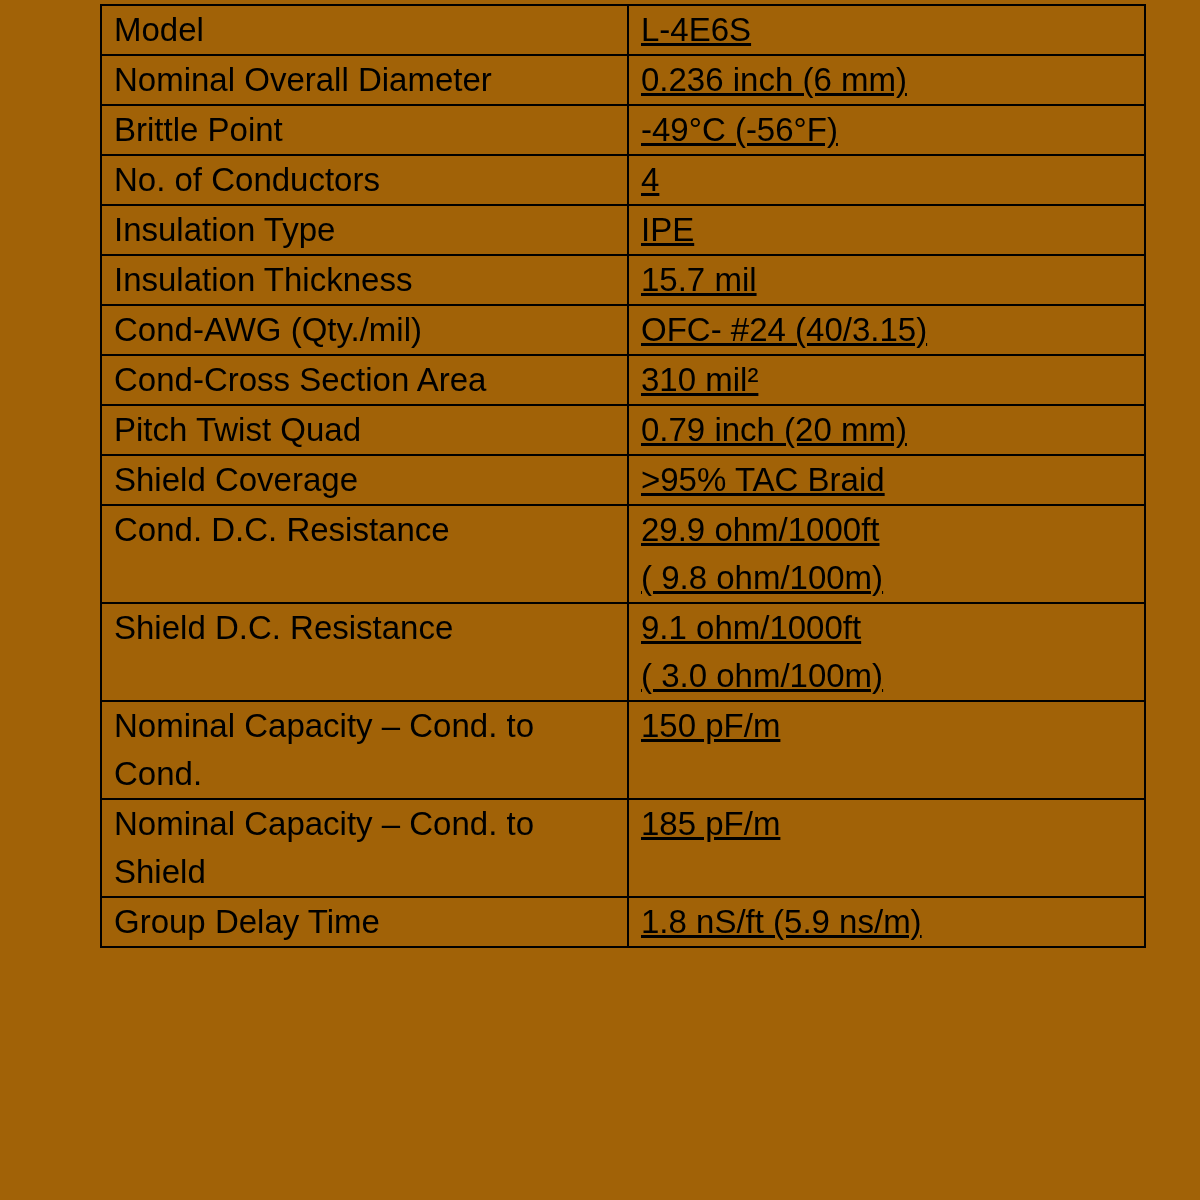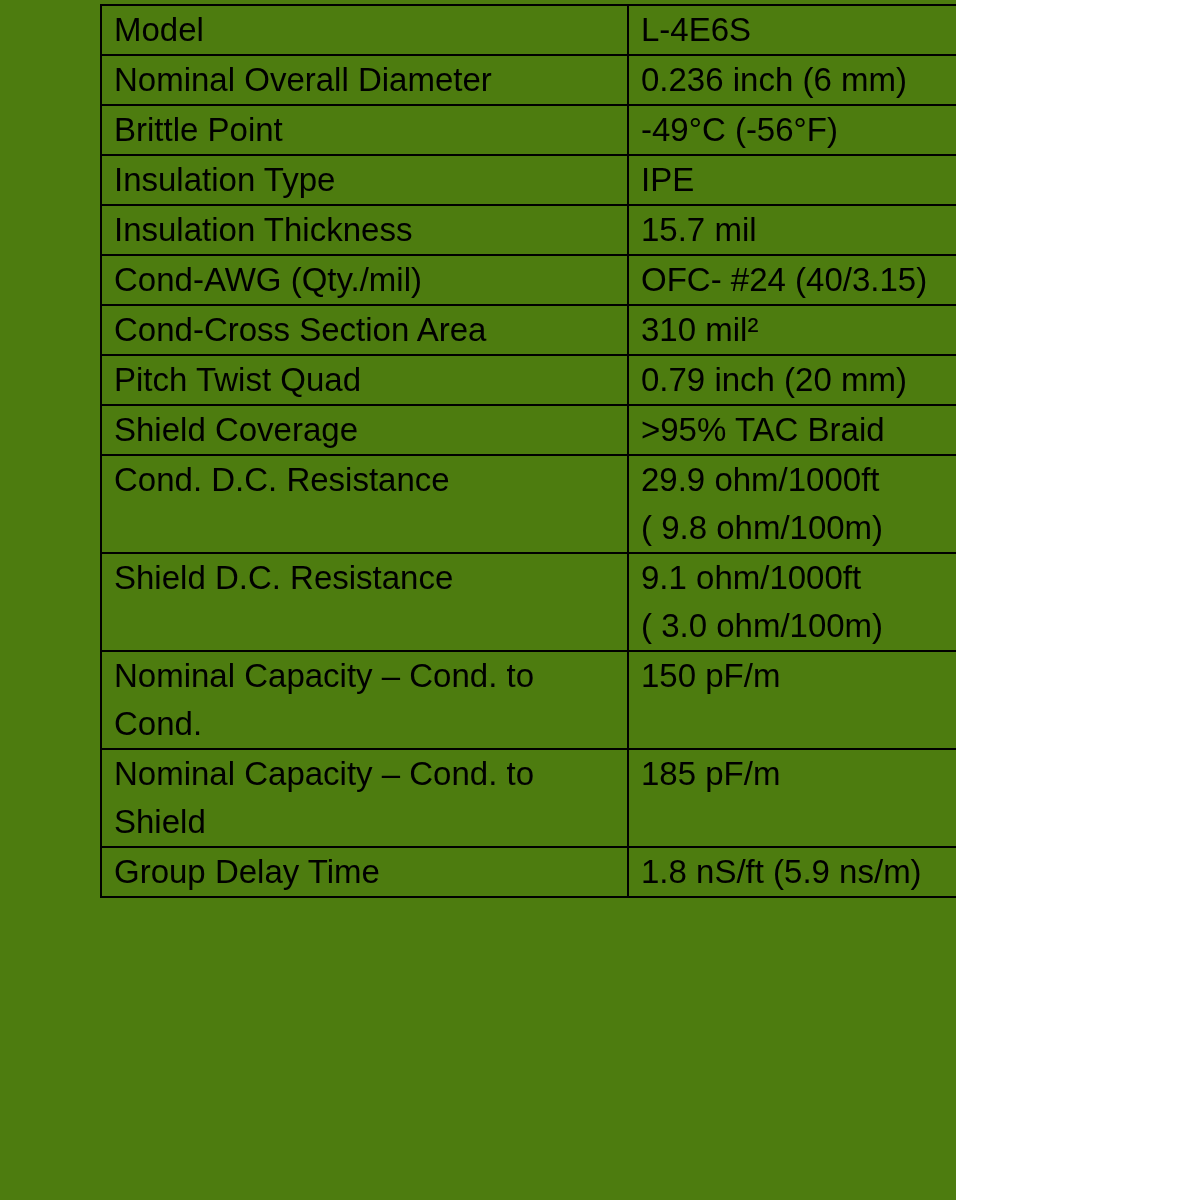--- a/index.html
+++ b/index.html
@@ -6,23 +6,23 @@
     margin: 0;
     padding: 0;
     background: #ffffff;
     width: 1200px;
     height: 1200px;
     font-family: "Liberation Sans", sans-serif;
     color: #000000;
   }
   .page {
     position: relative;
-    width: 956px;
+    width: 1200px;
     height: 1200px;
-    background: #4d7c0f;
+    background: #a16207;
     overflow: hidden;
   }
   table.spec-table {
     position: absolute;
     left: 100px;
     top: 4px;
     width: 1000px;
     border-collapse: collapse;
     table-layout: fixed;
   }
@@ -30,39 +30,43 @@
     border: 2px solid #000000;
     vertical-align: top;
     font-size: 33px;
     line-height: 48px;
     height: 48px;
     padding: 0 8px 0 12px;
     white-space: pre-line;
     overflow: hidden;
   }
   td.label-cell { width: 505px; }
-  td.value-cell { width: 495px; }
+  td.value-cell { width: 495px; text-decoration: underline; }
 </style>
 </head>
 <body>
 
 <div class="page">
   <table class="spec-table">
     <tbody>
         <tr>
           <td class="label-cell">Model</td>
           <td class="value-cell">L-4E6S</td>
         </tr>
         <tr>
           <td class="label-cell">Nominal Overall Diameter</td>
           <td class="value-cell">0.236 inch (6 mm)</td>
         </tr>
         <tr>
           <td class="label-cell">Brittle Point</td>
           <td class="value-cell">-49°C (-56°F)</td>
+        </tr>
+        <tr>
+          <td class="label-cell">No. of Conductors</td>
+          <td class="value-cell">4</td>
         </tr>
         <tr>
           <td class="label-cell">Insulation Type</td>
           <td class="value-cell">IPE</td>
         </tr>
         <tr>
           <td class="label-cell">Insulation Thickness</td>
           <td class="value-cell">15.7 mil</td>
         </tr>
         <tr>

